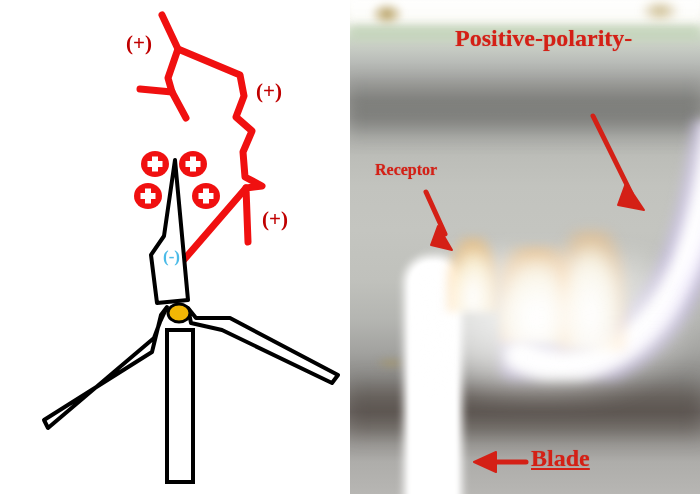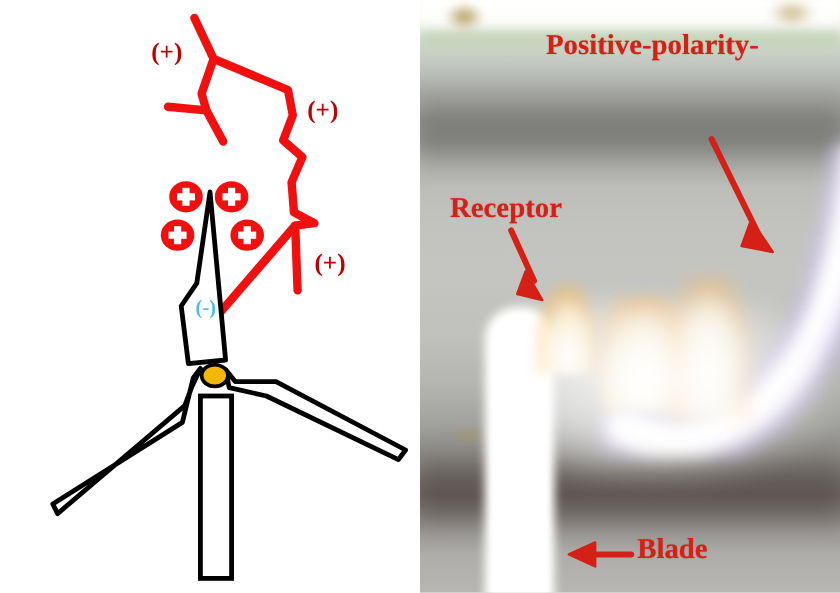--- a/index.html
+++ b/index.html
@@ -182,22 +182,22 @@
     color: #d42016;
     font-family: "Liberation Serif", serif;
     font-weight: bold;
     white-space: nowrap;
     line-height: 1.05;
     text-shadow: 0 0 1px rgba(200,20,10,0.5);
     user-select: none;
   }
   #lbl-strike { left: 105px; top: 26px; font-size: 24px; text-align: center; }
   #lbl-strike div { display: block; }
-  #lbl-receptor { left: 25px; top: 162px; font-size: 24px; }
-  #lbl-blade { left: 181px; top: 446px; font-size: 24px; }
+  #lbl-receptor { left: 25px; top: 162px; font-size: 16px; }
+  #lbl-blade { left: 181px; top: 446px; font-size: 24px; text-decoration: underline; }
   .arrows-svg { position: absolute; left: 0; top: 0; }
 </style>
 </head>
 <body>
 
 <div id="figure">
 
   <div id="panel-left">
 
     <svg width="350" height="494" viewBox="0 0 350 494">

